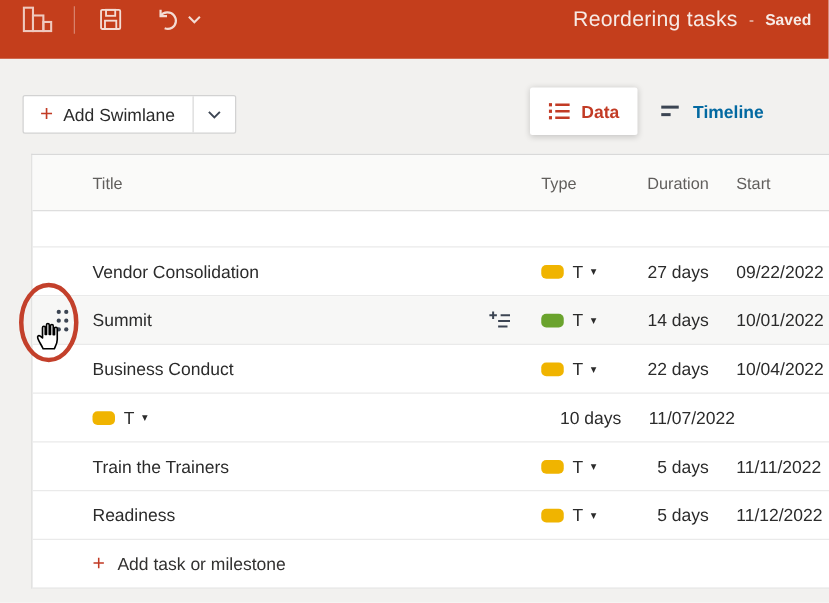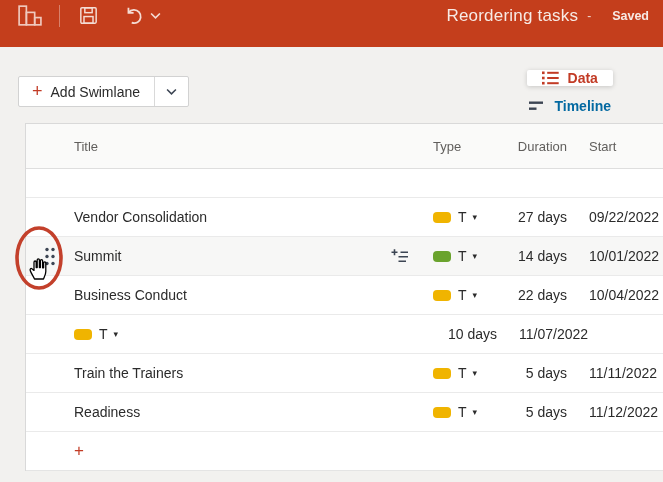--- a/index.html
+++ b/index.html
@@ -8,32 +8,32 @@
 
   
   .appbar{height:47px;background:#C43E1C;display:flex;align-items:center;padding:0 14px 16px 16px;}
   .appbar svg{display:block;}
   .appbar-divider{width:1px;height:22px;background:rgba(255,255,255,.35);margin:0 18px 0 16px;}
   .icon-btn{display:flex;align-items:center;justify-content:center;}
   .undo-group{display:flex;align-items:center;margin-left:24px;gap:6px;}
   .appbar-spacer{flex:1;}
   .doc-title{font-size:17px;color:#F7EAE5;font-weight:400;letter-spacing:.2px;}
   .doc-sep{font-size:12px;color:#F0D9D1;margin:0 9px;}
-  .doc-status{font-size:12.5px;color:#F7EAE5;font-weight:700;margin-left:12px;}
+  .doc-status{font-size:12.5px;color:#F7EAE5;font-weight:700;}
 
   
   .btn-swimlane{position:absolute;left:18px;top:76px;height:31px;background:#fff;
     border:1px solid #D2D2D2;border-radius:2px;display:flex;align-items:stretch;}
   .btn-swimlane .main{display:flex;align-items:center;padding:0 14px 0 13px;gap:8px;
     border-right:1px solid #D9D9D9;}
   .btn-swimlane .plus{color:#C23B25;font-size:18px;font-weight:400;line-height:1;margin-top:-2px;}
   .btn-swimlane .lbl{font-size:14px;color:#2B2B2B;}
   .btn-swimlane .chev{display:flex;align-items:center;justify-content:center;width:33px;}
 
-  .tabs{position:absolute;top:70px;right:46px;height:38px;display:flex;align-items:center;gap:12px;flex-direction:column;}
+  .tabs{position:absolute;top:70px;right:46px;height:38px;display:flex;align-items:center;gap:12px;}
   .tab{display:flex;align-items:center;gap:9px;height:38px;padding:0 15px;border-radius:2px;font-size:14px;}
   .tab.active{background:#fff;box-shadow:0 1px 5px rgba(0,0,0,.18);color:#C23B25;font-weight:700;}
   .tab.inactive{color:#0369a1;font-weight:700;padding:0 6px;}
 
   
   .table{position:absolute;left:25px;top:123px;width:650px;background:#fff;
     border-left:1px solid #D9D9D9;border-top:1px solid #D9D9D9;}
   .grid-cols{display:grid;grid-template-columns:48px 1fr 80px 70px 92px;align-items:center;}
   .thead{height:45px;background:#FAFAF9;border-bottom:1px solid #DEDEDE;
     color:#605E5C;font-size:13px;}
@@ -233,20 +233,21 @@
       <span class="swatch" style="background: rgb(240, 180, 0);"></span>
       <span>T</span>
       <span class="tcaret">▾</span>
     </span>
     <span class="cell-duration">5 days</span>
     <span class="cell-start">11/12/2022</span>
   </div>
 
   <div class="add-row">
     <span class="plus">+</span>
+    <span>Add task or milestone</span>
   </div>
 </div>
 
 <svg class="annotation" width="66" height="78" viewBox="0 0 66 78">
   <ellipse cx="31" cy="36" rx="22" ry="30" fill="none" stroke="#C3402B" stroke-width="3.6"></ellipse>
   <path fill="#ffffff" stroke="#000000" stroke-width="1.3" stroke-linejoin="round" d="M24.5 75 C23.5 72.5 21.2 69.5 20.3 66.8 C19.6 64.8 20.9 63.9 22.2 64.9 L24 66.4 L24 58.2
            C24 56.6 26.2 56.6 26.2 58.2 L26.2 63.5 L27.2 63.5 L27.2 56 C27.2 54.4 29.4 54.4 29.4 56
            L29.4 63.5 L30.4 63.5 L30.4 56.8 C30.4 55.2 32.6 55.2 32.6 56.8 L32.6 63.8 L33.6 63.8
            L33.6 59 C33.6 57.4 35.8 57.4 35.8 59 L35.8 67.5 C35.8 70.5 34.5 72.5 33.5 75 Z" transform="translate(2,-18)"></path>
 </svg>

